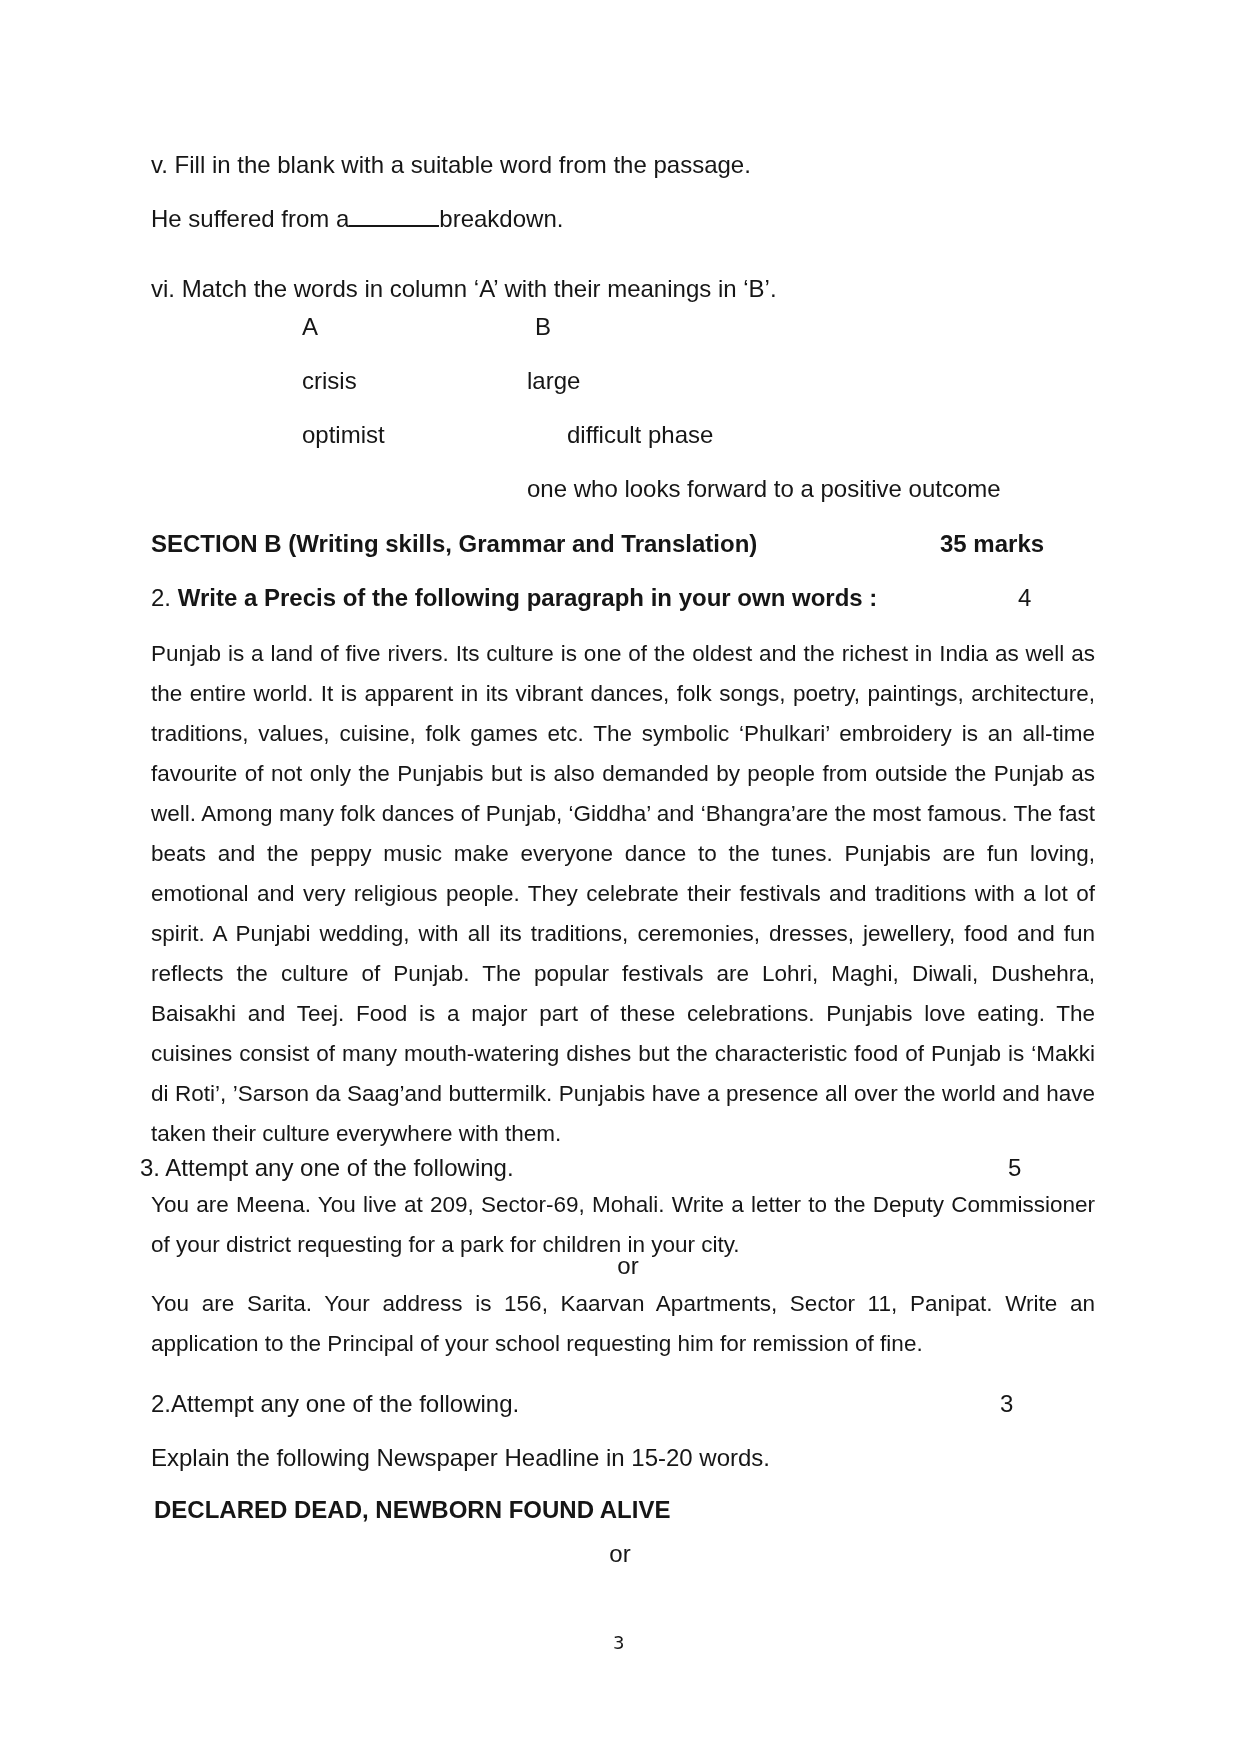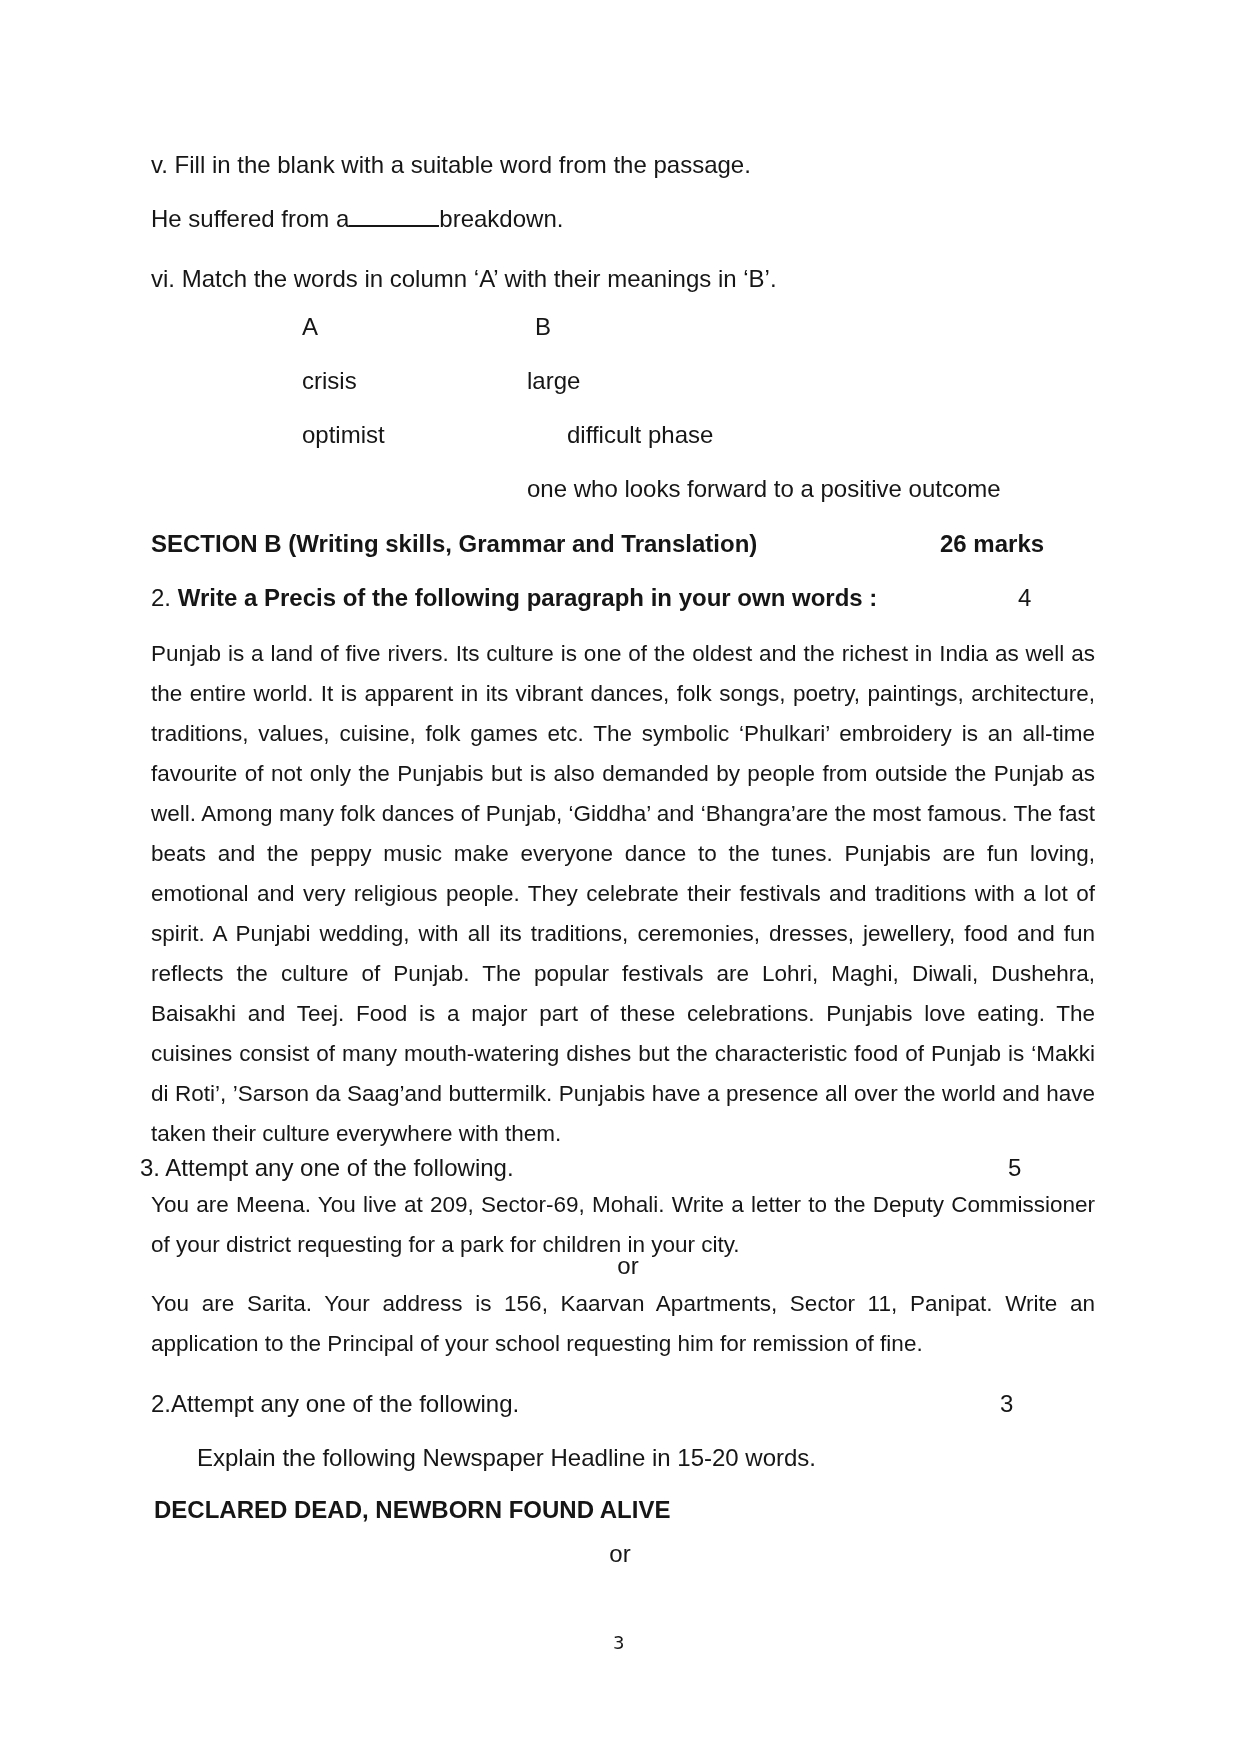--- a/index.html
+++ b/index.html
@@ -14,44 +14,44 @@
   .pageno { position: absolute; font-family: "DejaVu Sans", sans-serif; font-size: 18px; }
 </style>
 </head>
 <body>
 
 <div class="line" style="left:151px; top:151px;">v. Fill in the blank with a suitable word from the passage.</div>
 <div class="line" style="left:151px; top:205px;">
   <span>He suffered from a</span><span class="blank"></span><span>breakdown.</span>
 </div>
 
-<div class="line" style="left:151px; top:265px;">vi. Match the words in column ‘A’ with their meanings in ‘B’.</div>
+<div class="line" style="left:151px; top:275px;">vi. Match the words in column ‘A’ with their meanings in ‘B’.</div>
 <div class="line" style="left:302px; top:313px;">A</div>
 <div class="line" style="left:535px; top:313px;">B</div>
 <div class="line" style="left:302px; top:367px;">crisis</div>
 <div class="line" style="left:527px; top:367px;">large</div>
 <div class="line" style="left:302px; top:421px;">optimist</div>
 <div class="line" style="left:527px; top:421px;margin-left:40px;">difficult phase</div>
 <div class="line" style="left:527px; top:475px;">one who looks forward to a positive outcome</div>
 
 <div class="line b" style="left:151px; top:530px;">SECTION B (Writing skills, Grammar and Translation)</div>
-<div class="line b" style="left:940px; top:530px;">26 marks</div>
+<div class="line b" style="left:940px; top:530px;">35 marks</div>
 
 <div class="line" style="left:151px; top:584px;">
   <span>2.</span>
   <span class="b">Write a Precis of the following paragraph in your own words :</span>
 </div>
 <div class="line" style="left:1018px; top:584px;">4</div>
 <div class="para" style="top:634px;">Punjab is a land of five rivers. Its culture is one of the oldest and the richest in India as well as the entire world. It is apparent in its vibrant dances, folk songs, poetry, paintings, architecture, traditions, values, cuisine, folk games etc. The symbolic ‘Phulkari’ embroidery is an all-time favourite of not only the Punjabis but is also demanded by people from outside the Punjab as well. Among many folk dances of Punjab, ‘Giddha’ and ‘Bhangra’are the most famous. The fast beats and the peppy music make everyone dance to the tunes. Punjabis are fun loving, emotional and very religious people. They celebrate their festivals and traditions with a lot of spirit. A Punjabi wedding, with all its traditions, ceremonies, dresses, jewellery, food and fun reflects the culture of Punjab. The popular festivals are Lohri, Maghi, Diwali, Dushehra, Baisakhi and Teej. Food is a major part of these celebrations. Punjabis love eating. The cuisines consist of many mouth-watering dishes but the characteristic food of Punjab is ‘Makki di Roti’, ’Sarson da Saag’and buttermilk. Punjabis have a presence all over the world and have taken their culture everywhere with them.</div>
 
 <div class="line" style="left:140px; top:1154px;">3. Attempt any one of the following.</div>
 <div class="line" style="left:1008px; top:1154px;">5</div>
 <div class="para" style="top:1185px;">You are Meena. You live at 209, Sector-69, Mohali. Write a letter to the Deputy Commissioner of your district requesting for a park for children in your city.</div>
 <div class="line center" style="top:1252px; left:8px;">or</div>
 <div class="para" style="top:1284px;">You are Sarita. Your address is 156, Kaarvan Apartments, Sector 11, Panipat. Write an application to the Principal of your school requesting him for remission of fine.</div>
 
 <div class="line" style="left:151px; top:1390px;">2.Attempt any one of the following.</div>
 <div class="line" style="left:1000px; top:1390px;">3</div>
-<div class="line" style="left:151px; top:1444px;margin-left:46px;">Explain the following Newspaper Headline  in 15-20 words.</div>
+<div class="line" style="left:151px; top:1444px;">Explain the following Newspaper Headline  in 15-20 words.</div>
 <div class="line" style="left:154px; top:1496px;font-weight:bold;">DECLARED DEAD, NEWBORN FOUND ALIVE</div>
 <div class="line center" style="top:1540px; left:0px;">or</div>
 
 <div class="pageno" style="left:613px; top:1632px;">3</div>
 
 </body></html>

